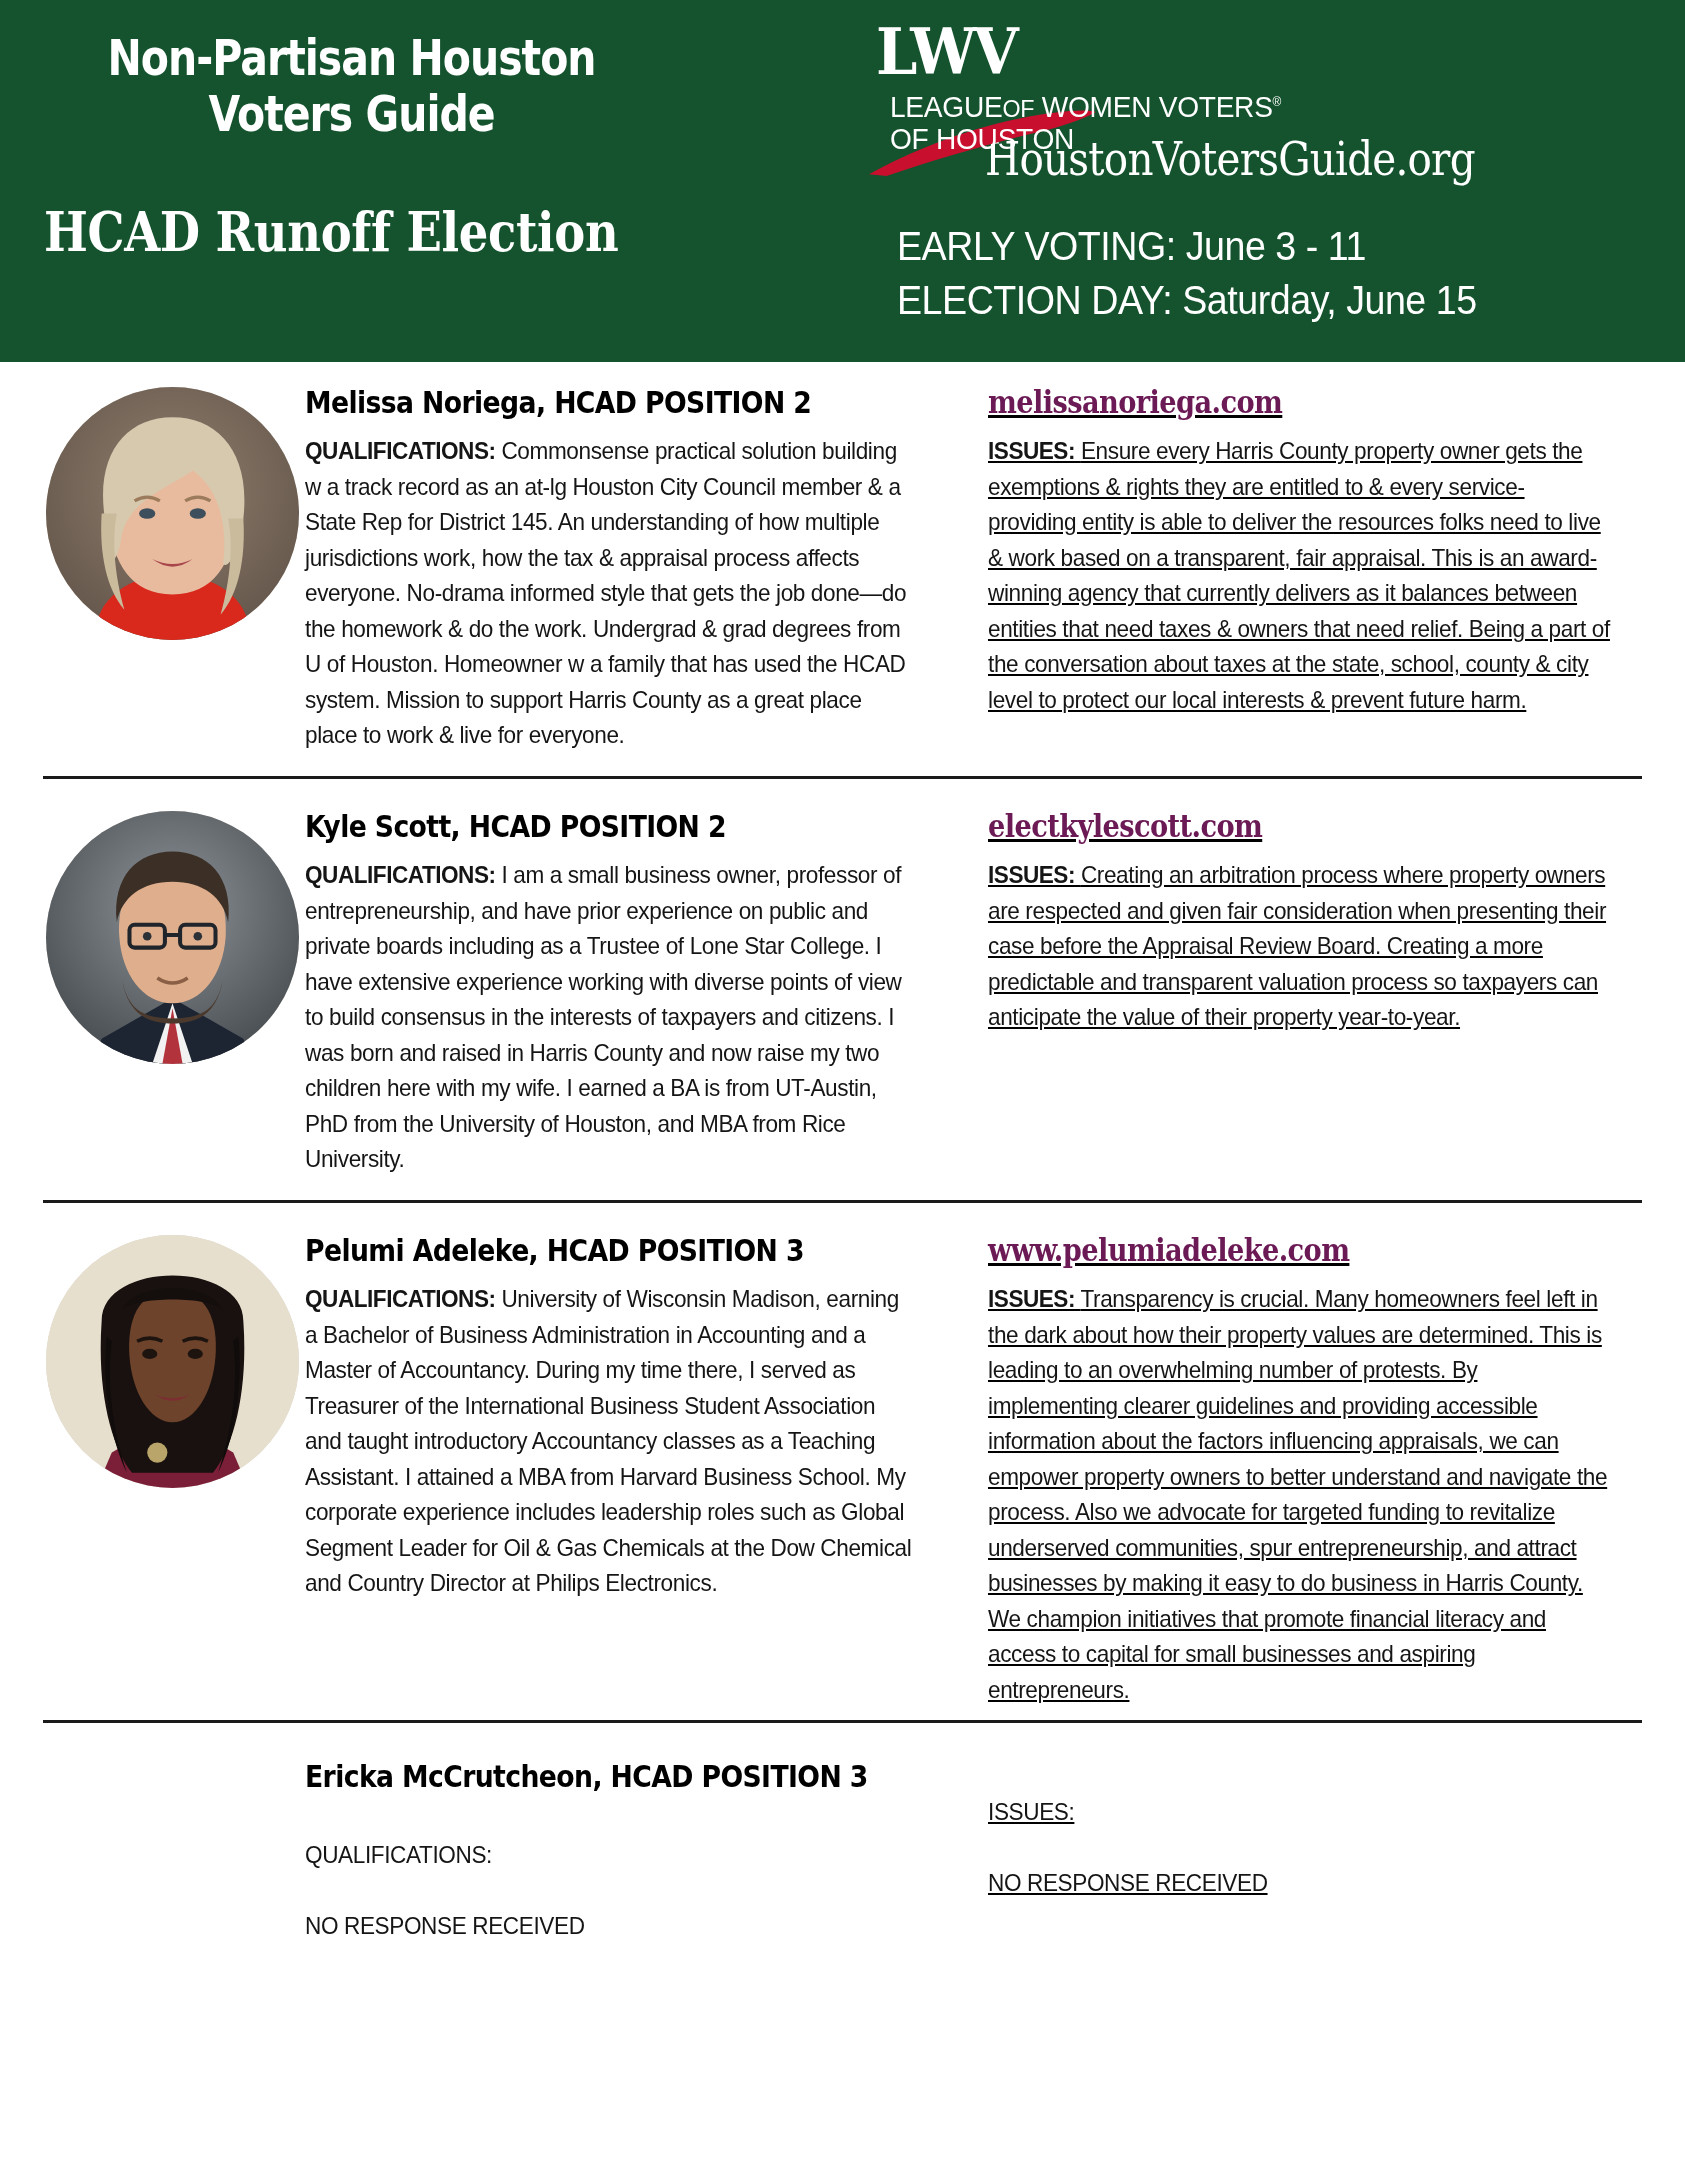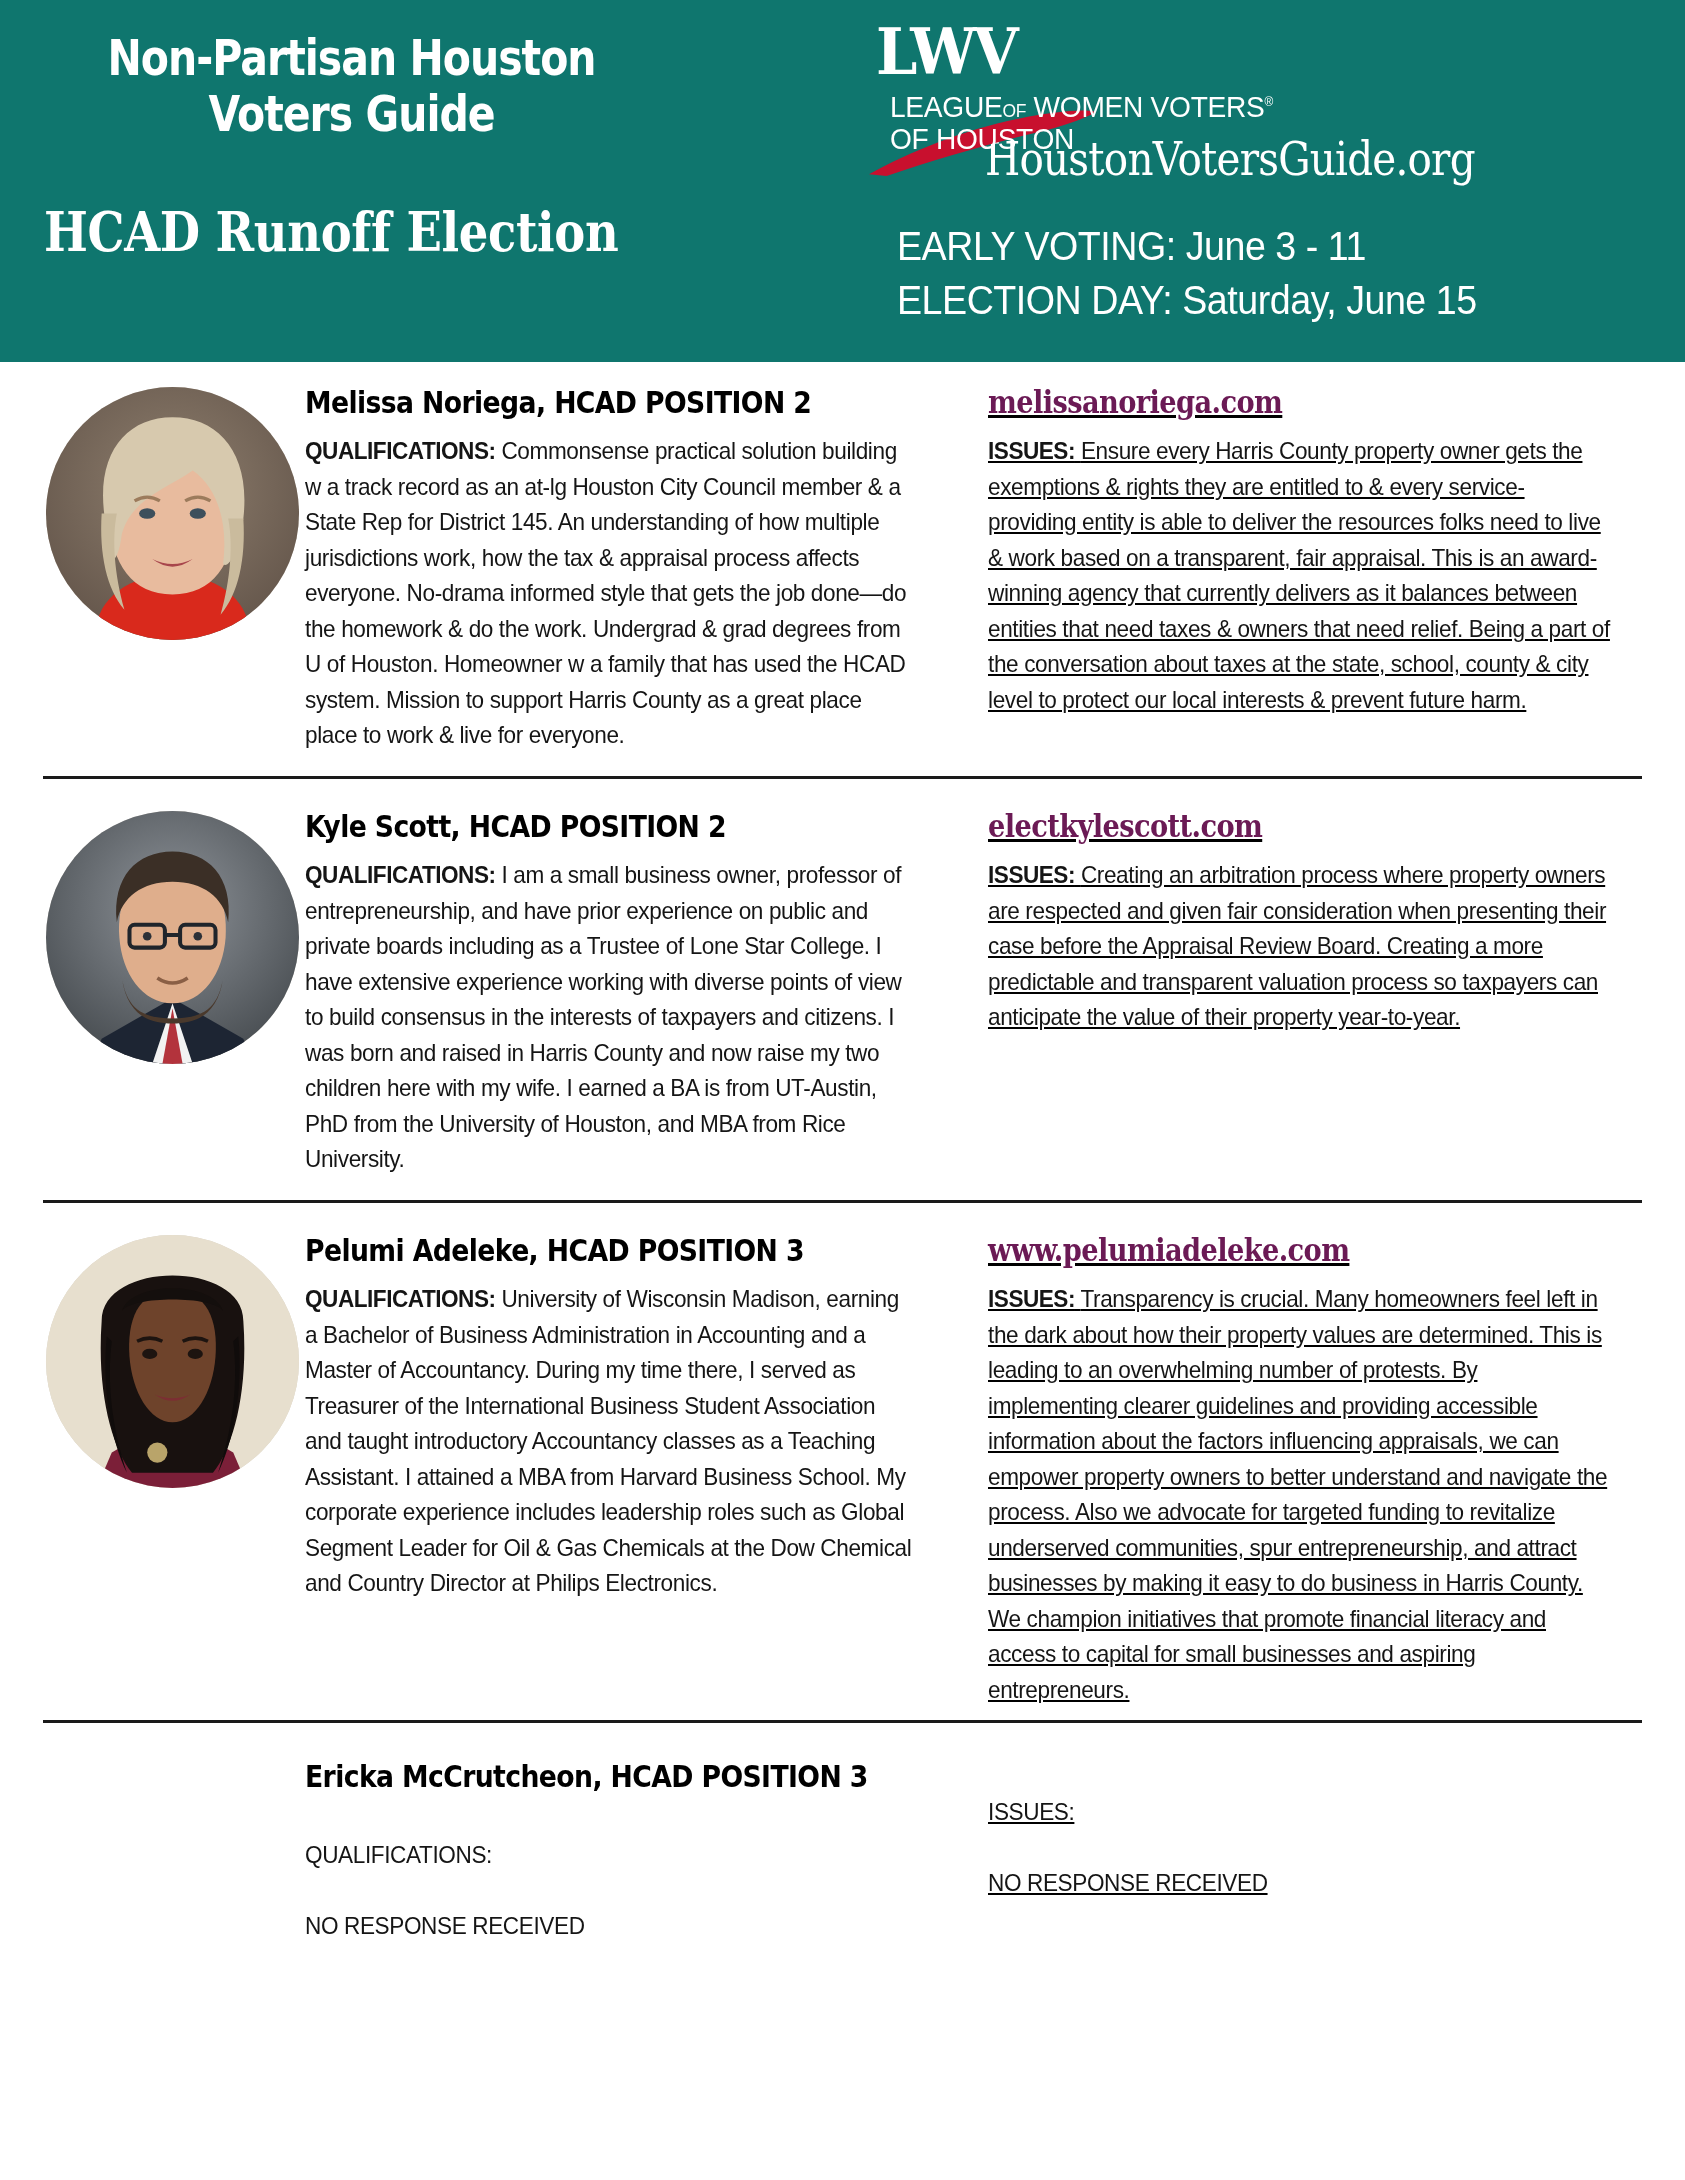--- a/index.html
+++ b/index.html
@@ -12,21 +12,21 @@
   }
 
   body {
     width: 1685px;
     min-height: 2180px;
     position: relative;
   }
 
   
   .header {
-    background: #0f766e;
+    background: #14532d;
     width: 1685px;
     height: 362px;
     position: relative;
     overflow: hidden;
   }
   .header-inner {
     display: flex;
     width: 100%;
     height: 100%;
     padding: 0;
@@ -111,21 +111,21 @@
     position: relative;
     z-index: 3;
   }
   .logo-line1 {
     font-size: 29px;
     letter-spacing: -0.3px;
     white-space: nowrap;
     transform: scaleX(0.97);
     transform-origin: left center;
   }
-  .logo-line1 .sm { font-size: 18px; }
+  .logo-line1 .sm { font-size: 24px; }
   .logo-line1 .reg { font-size: 12.3px; vertical-align: super; }
   .logo-line2 {
     font-size: 29px;
     letter-spacing: -0.3px;
     white-space: nowrap;
     transform: scaleX(0.97);
     transform-origin: left center;
   }
 
   .website-url {

